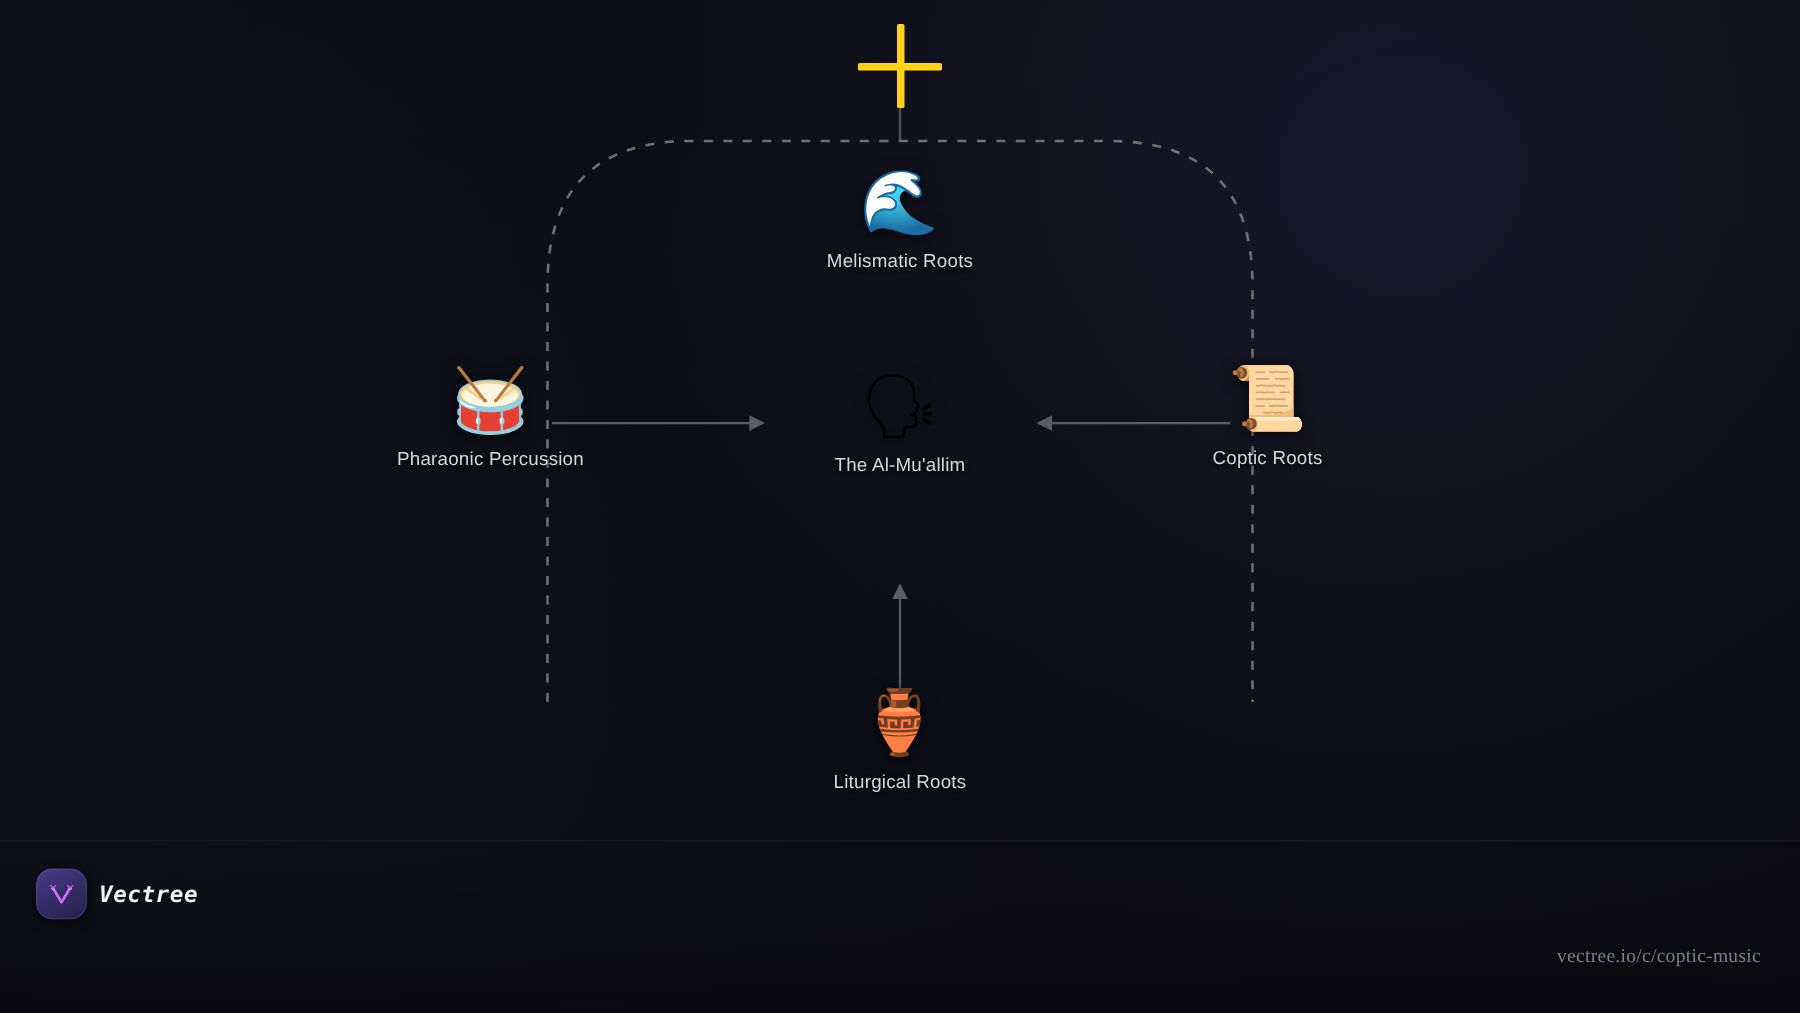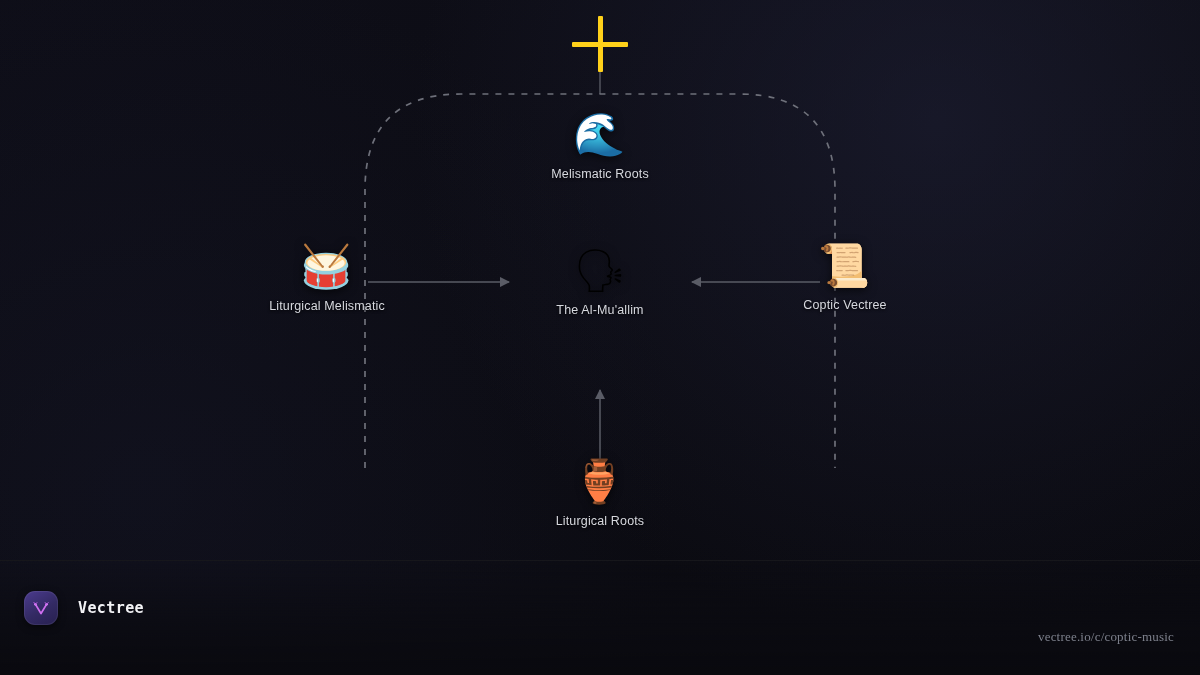--- a/index.html
+++ b/index.html
@@ -59,22 +59,22 @@
     background:#ffd11a; border-radius:1px;
   }
 
   
   #footer {
     position:absolute; left:0; right:0; bottom:0; height:115px;
     border-top:1px solid rgba(255,255,255,0.055);
     background:linear-gradient(180deg, rgba(12,12,19,0.0) 0%, rgba(10,10,16,0.75) 60%, rgba(9,9,14,0.95) 100%);
   }
   #brand-row {
-    position:absolute; left:24px; top:30px;
-    display:flex; align-items:center; gap:20px;
+    position:absolute; left:24px; top:18px;
+    display:flex; align-items:center; gap:8px;font-style:italic;
   }
   #brand-logo {
     width:34px; height:34px; border-radius:11px;
     background:linear-gradient(150deg,#4b3b8f 0%,#332a63 55%,#272050 100%);
     display:flex; align-items:center; justify-content:center;
     box-shadow:0 2px 7px rgba(0,0,0,0.55), inset 0 0 0 1px rgba(255,255,255,0.07);
   }
   #brand-name {
     font-family:"DejaVu Sans Mono", monospace;
     font-size:15px; font-weight:bold; color:#f2f2f5; letter-spacing:0.4px;
@@ -123,31 +123,31 @@
       <div class="cross-h"></div>
     </div>
 
     <div class="node" style="left:600px; top:146px;">
       <div class="glyph">🌊</div>
       <div class="caption">Melismatic Roots</div>
     </div>
 
     <div class="node" style="left:327px; top:278px;">
       <div class="glyph">🥁</div>
-      <div class="caption">Liturgical Melismatic</div>
+      <div class="caption">Pharaonic Percussion</div>
     </div>
 
     <div class="node" style="left:600px; top:282px;">
       <div class="glyph">🗣</div>
       <div class="caption">The Al-Mu'allim</div>
     </div>
 
     <div class="node" style="left:845px; top:277px;">
       <div class="glyph">📜</div>
-      <div class="caption">Coptic Vectree</div>
+      <div class="caption">Coptic Roots</div>
     </div>
 
     <div class="node" style="left:600px; top:493px;">
       <div class="glyph">🏺</div>
       <div class="caption">Liturgical Roots</div>
     </div>
   </div>
 
   <div id="footer">
 

